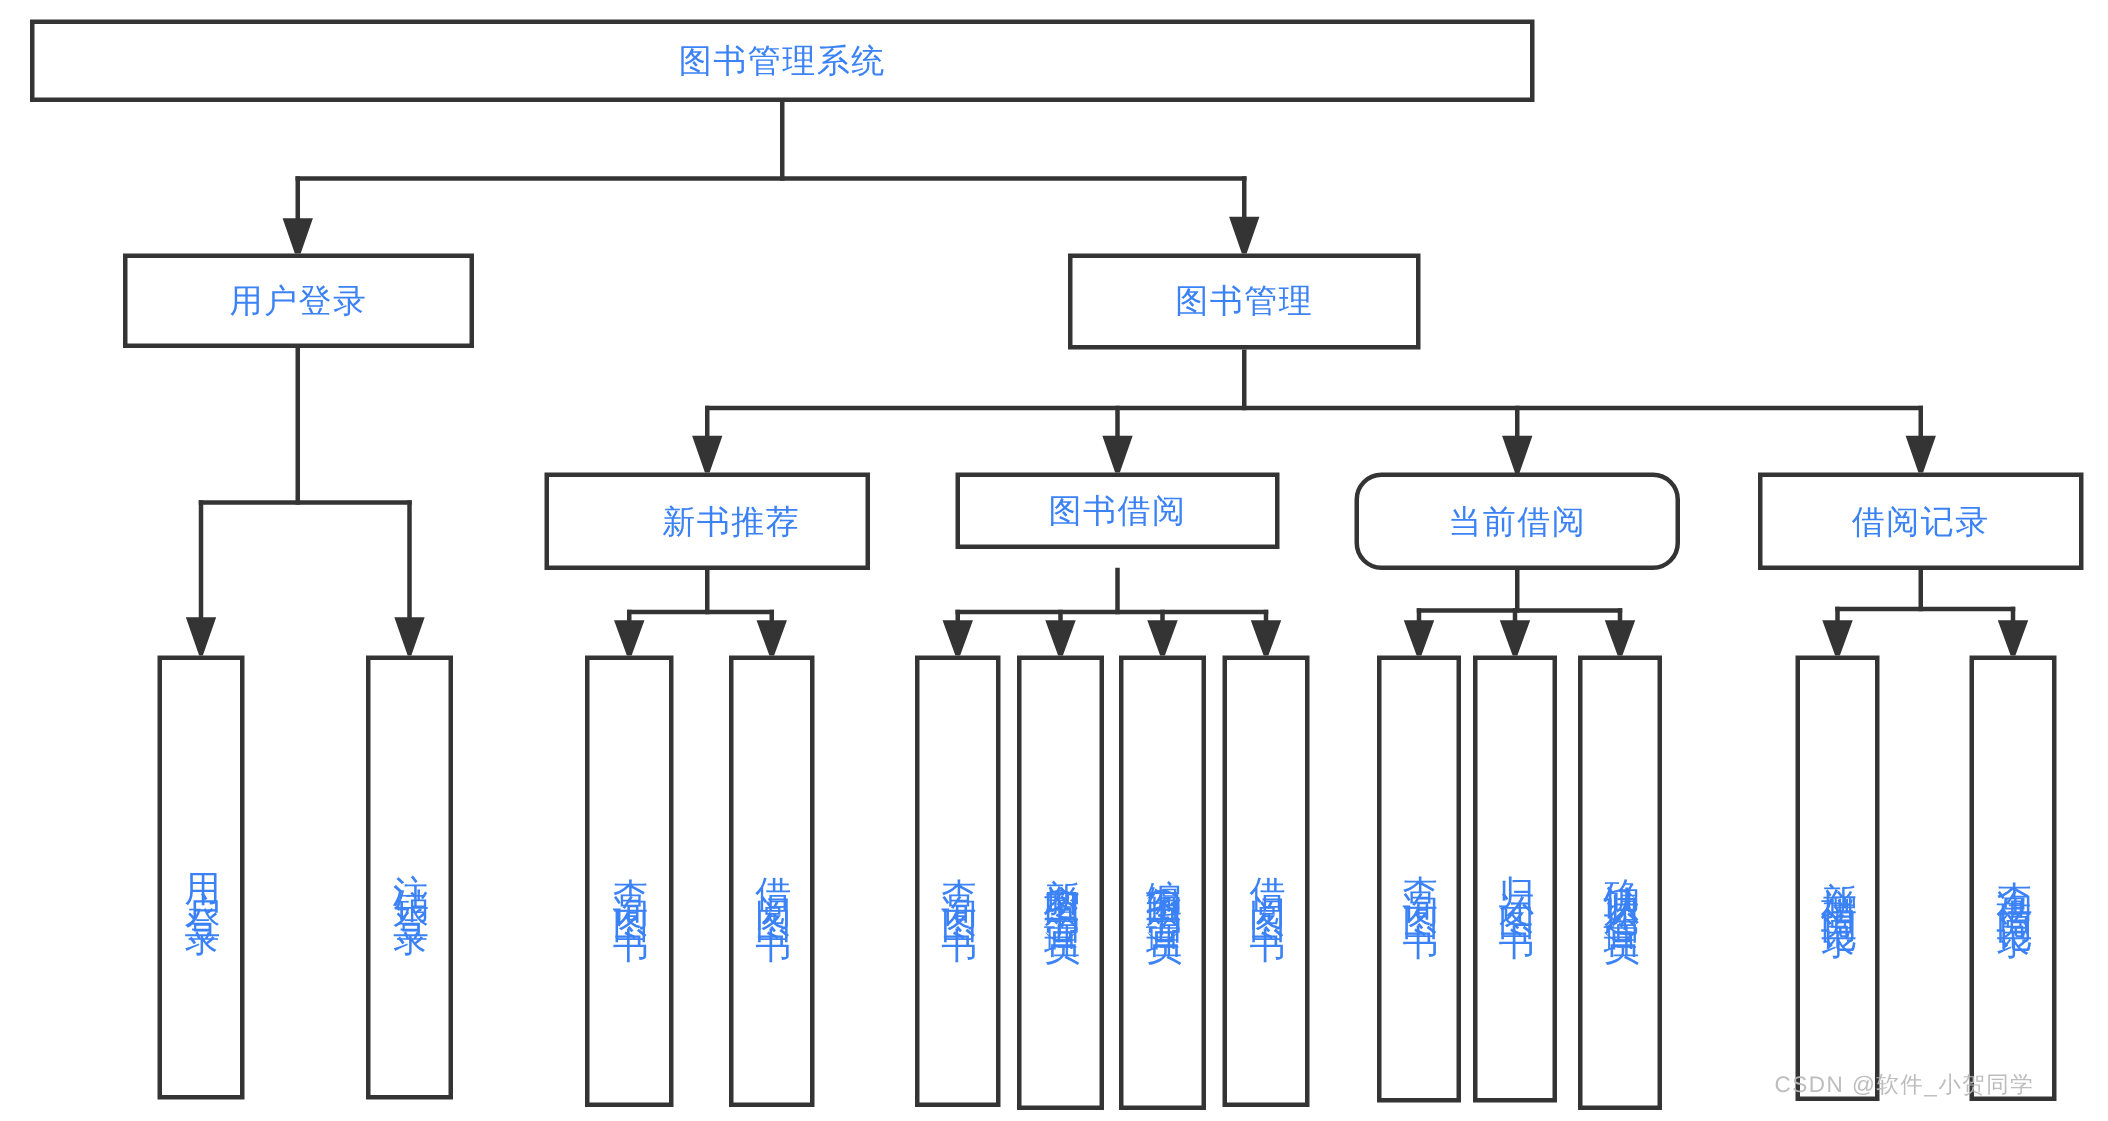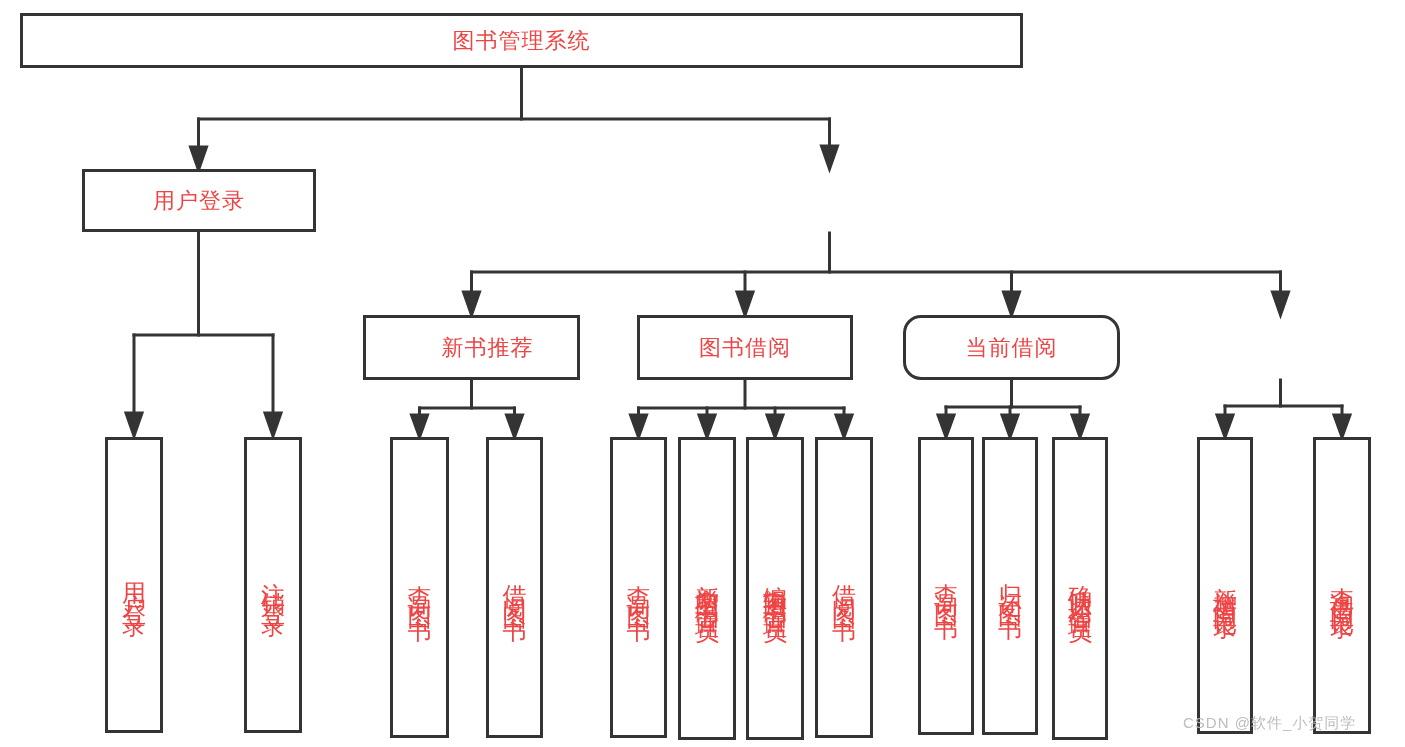--- a/index.html
+++ b/index.html
@@ -26,39 +26,39 @@
     position: absolute;
     box-sizing: border-box;
     border: 3px solid #343434;
     background: #ffffff;
     display: flex;
     align-items: center;
     justify-content: center;
     z-index: 2;
     font-size: 22px;
     letter-spacing: 1px;
-    color: #ef4444;
+    color: #3b82f6;
   }
   .vbox {
     writing-mode: vertical-rl;
     text-orientation: upright;
     font-size: 24px;
   }
   .ls4 { letter-spacing: 11px; }
   .ls6 { letter-spacing: 6px; }
   .ls9 { letter-spacing: 5px; }
 
   
   #root { left: 20px;  top: 13px;  width: 1003px; height: 55px; }
 
   #l2a  { left: 82px;  top: 169px; width: 234px; height: 63px; }
   #l2b  { left: 712px; top: 169px; width: 235px; height: 64px; }
 
   #l3a  { left: 363px;  top: 315px; width: 217px; height: 65px; padding-left: 32px; }
-  #l3b  { left: 637px;  top: 315px; width: 216px; height: 65px; }
+  #l3b  { left: 637px;  top: 315px; width: 216px; height: 51px; }
   #l3c  { left: 903px;  top: 315px; width: 217px; height: 65px; border-radius: 18px; }
   #l3d  { left: 1172px; top: 315px; width: 217px; height: 65px; }
 
   #a1 { left: 105px;  top: 437px; width: 58px; height: 296px; }
   #a2 { left: 244px;  top: 437px; width: 58px; height: 296px; }
   #b1 { left: 390px;  top: 437px; width: 59px; height: 301px; }
   #b2 { left: 486px;  top: 437px; width: 57px; height: 301px; }
   #c1 { left: 610px;  top: 437px; width: 57px; height: 301px; }
   #c2 { left: 678px;  top: 437px; width: 58px; height: 303px; }
   #c3 { left: 746px;  top: 437px; width: 58px; height: 303px; }
@@ -161,30 +161,36 @@
     </g>
   </svg>
 
   <div id="root" class="node">
     <span>图书管理系统</span>
   </div>
 
   <div id="l2a" class="node">
     <span>用户登录</span>
   </div>
+  <div id="l2b" class="node">
+    <span>图书管理</span>
+  </div>
 
   <div id="l3a" class="node">
     <span>新书推荐</span>
   </div>
   <div id="l3b" class="node">
     <span>图书借阅</span>
   </div>
   <div id="l3c" class="node">
     <span>当前借阅</span>
   </div>
+  <div id="l3d" class="node">
+    <span>借阅记录</span>
+  </div>
 
   <div id="a1" class="node vbox ls4">
     <span>用户登录</span>
   </div>
   <div id="a2" class="node vbox ls4">
     <span>注销登录</span>
   </div>
   <div id="b1" class="node vbox ls4">
     <span>查询图书</span>
   </div>

